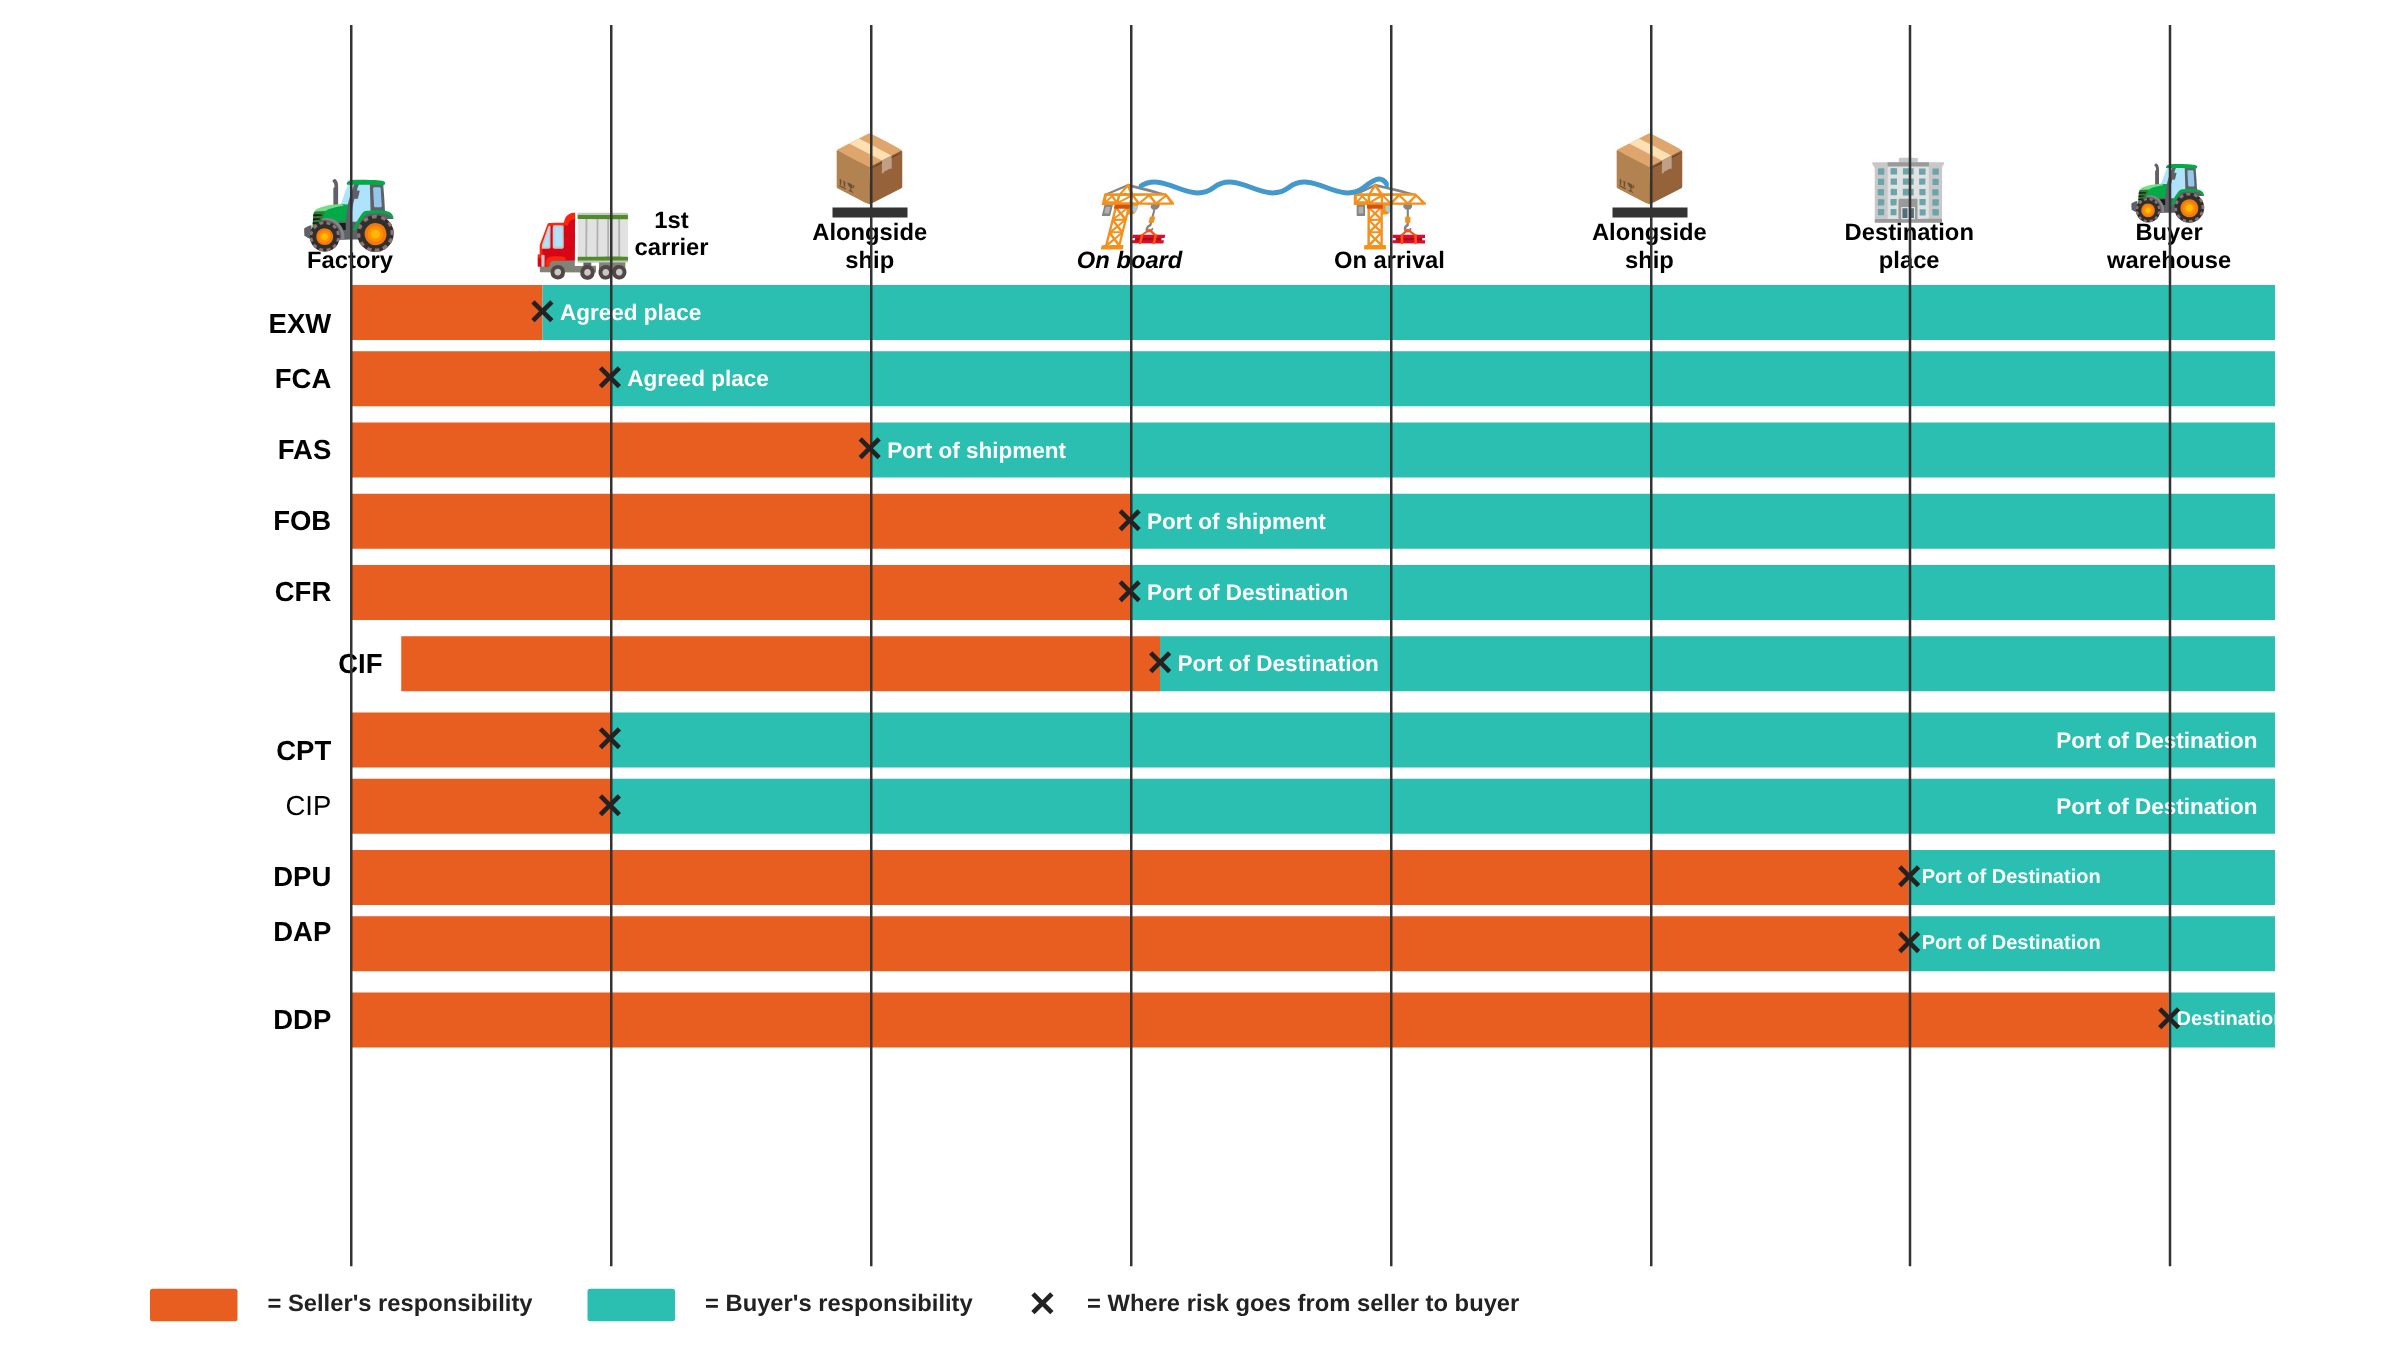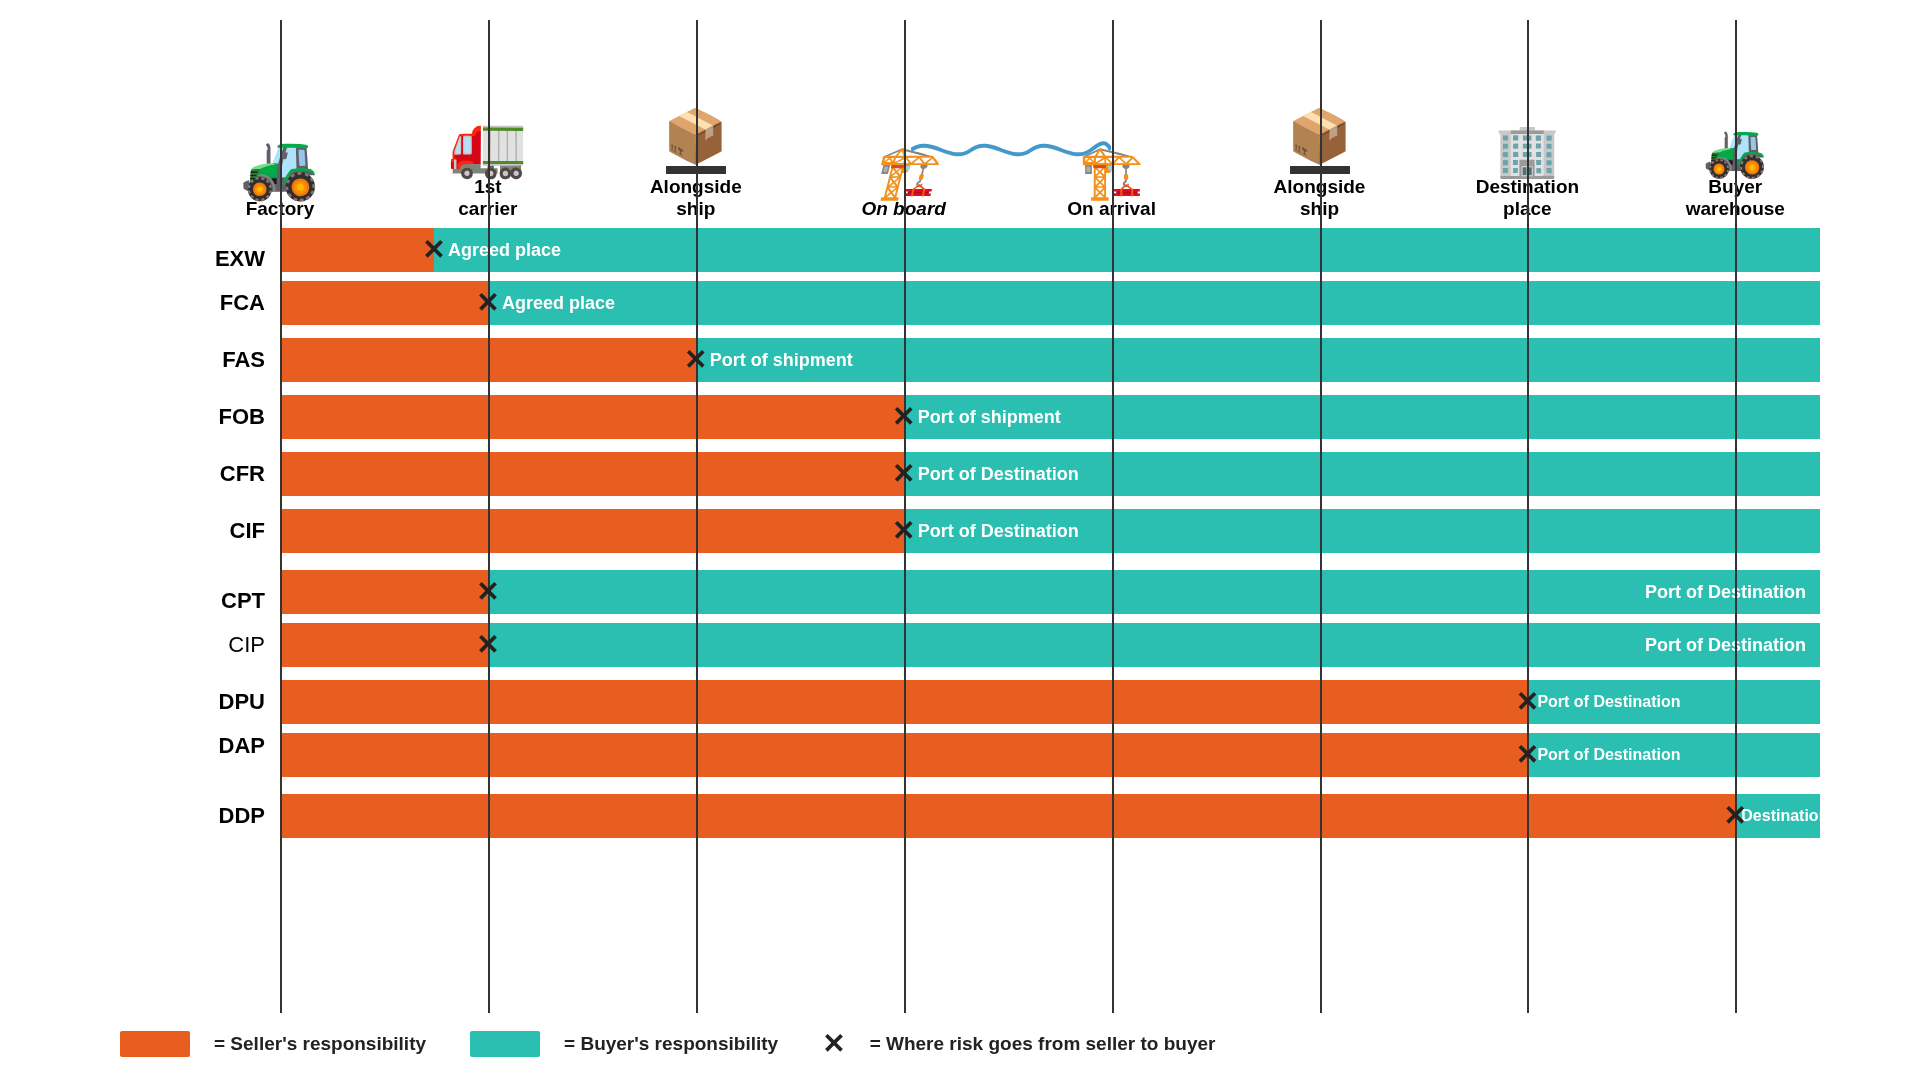--- a/index.html
+++ b/index.html
@@ -35,21 +35,21 @@
 
   <div style="width:100%; position:relative; flex:1; display:flex; flex-direction:column;">
 
     <div style="position:relative; height:200px; margin-left:220px; margin-right:40px;" data-name="header-row">
 
       <div style="position:absolute; left:0%; transform:translateX(-50%); bottom:0; display:flex; flex-direction:column; align-items:center; width:120px;" data-name="col-factory">
         <div style="font-size:64px; line-height:1;" data-name="factory-icon">🚜</div>
         <div style="font-size:19px; font-weight:700; text-align:center;" data-name="factory-label">Factory</div>
       </div>
 
-      <div style="position:absolute; left:13.5%; transform:translateX(-50%); bottom:0; display:flex; flex-direction:column; align-items:center; width:120px;" data-name="col-carrier">
+      <div style="position:absolute; left:13.5%; transform:translateX(-50%); bottom:0; display:flex; flex-direction:row; align-items:center; width:120px;" data-name="col-carrier">
         <div style="font-size:64px; line-height:1;" data-name="carrier-icon">🚛</div>
         <div style="font-size:19px; font-weight:700; text-align:center;" data-name="carrier-label">1st<br>carrier</div>
       </div>
 
       <div style="position:absolute; left:27%; transform:translateX(-50%); bottom:0; display:flex; flex-direction:column; align-items:center; width:120px;" data-name="col-alongside1">
         <div style="font-size:52px; line-height:1; margin-bottom:4px;" data-name="alongside1-icon">📦</div>
         <div style="width:60px; height:8px; background:#333; margin-bottom:2px;"></div>
         <div style="font-size:19px; font-weight:700; text-align:center;" data-name="alongside1-label">Alongside<br>ship</div>
       </div>
 
@@ -146,21 +146,21 @@
         <span style="position:absolute; left:-105px; font-size:22px; font-weight:700; text-align:right; width:90px;" data-name="label-cfr">CFR</span>
         <div style="width:100%; height:44px; display:flex; position:relative;">
           <div style="width:40.5%; height:100%; background:#e85d20;" data-name="cfr-orange"></div>
           <div style="width:59.5%; height:100%; background:#2abfb0; display:flex; align-items:center; padding-left:14px;" data-name="cfr-teal">
             <span style="font-size:18px; font-weight:700; color:#fff;" data-name="cfr-label">Port of Destination</span>
           </div>
           <div style="position:absolute; left:40.5%; top:50%; transform:translate(-50%,-50%); font-size:28px; font-weight:900; color:#222; z-index:10; line-height:1;" data-name="cfr-cross">✕</div>
         </div>
       </div>
 
-      <div style="position:relative; height:52px; margin-bottom:5px; display:flex; align-items:center;" data-name="row-cif">
+      <div style="position:relative; height:52px; margin-bottom:5px; display:flex; align-items:center;margin-left:41px;" data-name="row-cif">
         <span style="position:absolute; left:-105px; font-size:22px; font-weight:700; text-align:right; width:90px;" data-name="label-cif">CIF</span>
         <div style="width:100%; height:44px; display:flex; position:relative;">
           <div style="width:40.5%; height:100%; background:#e85d20;" data-name="cif-orange"></div>
           <div style="width:59.5%; height:100%; background:#2abfb0; display:flex; align-items:center; padding-left:14px;" data-name="cif-teal">
             <span style="font-size:18px; font-weight:700; color:#fff;" data-name="cif-label">Port of Destination</span>
           </div>
           <div style="position:absolute; left:40.5%; top:50%; transform:translate(-50%,-50%); font-size:28px; font-weight:900; color:#222; z-index:10; line-height:1;" data-name="cif-cross">✕</div>
         </div>
       </div>
 

